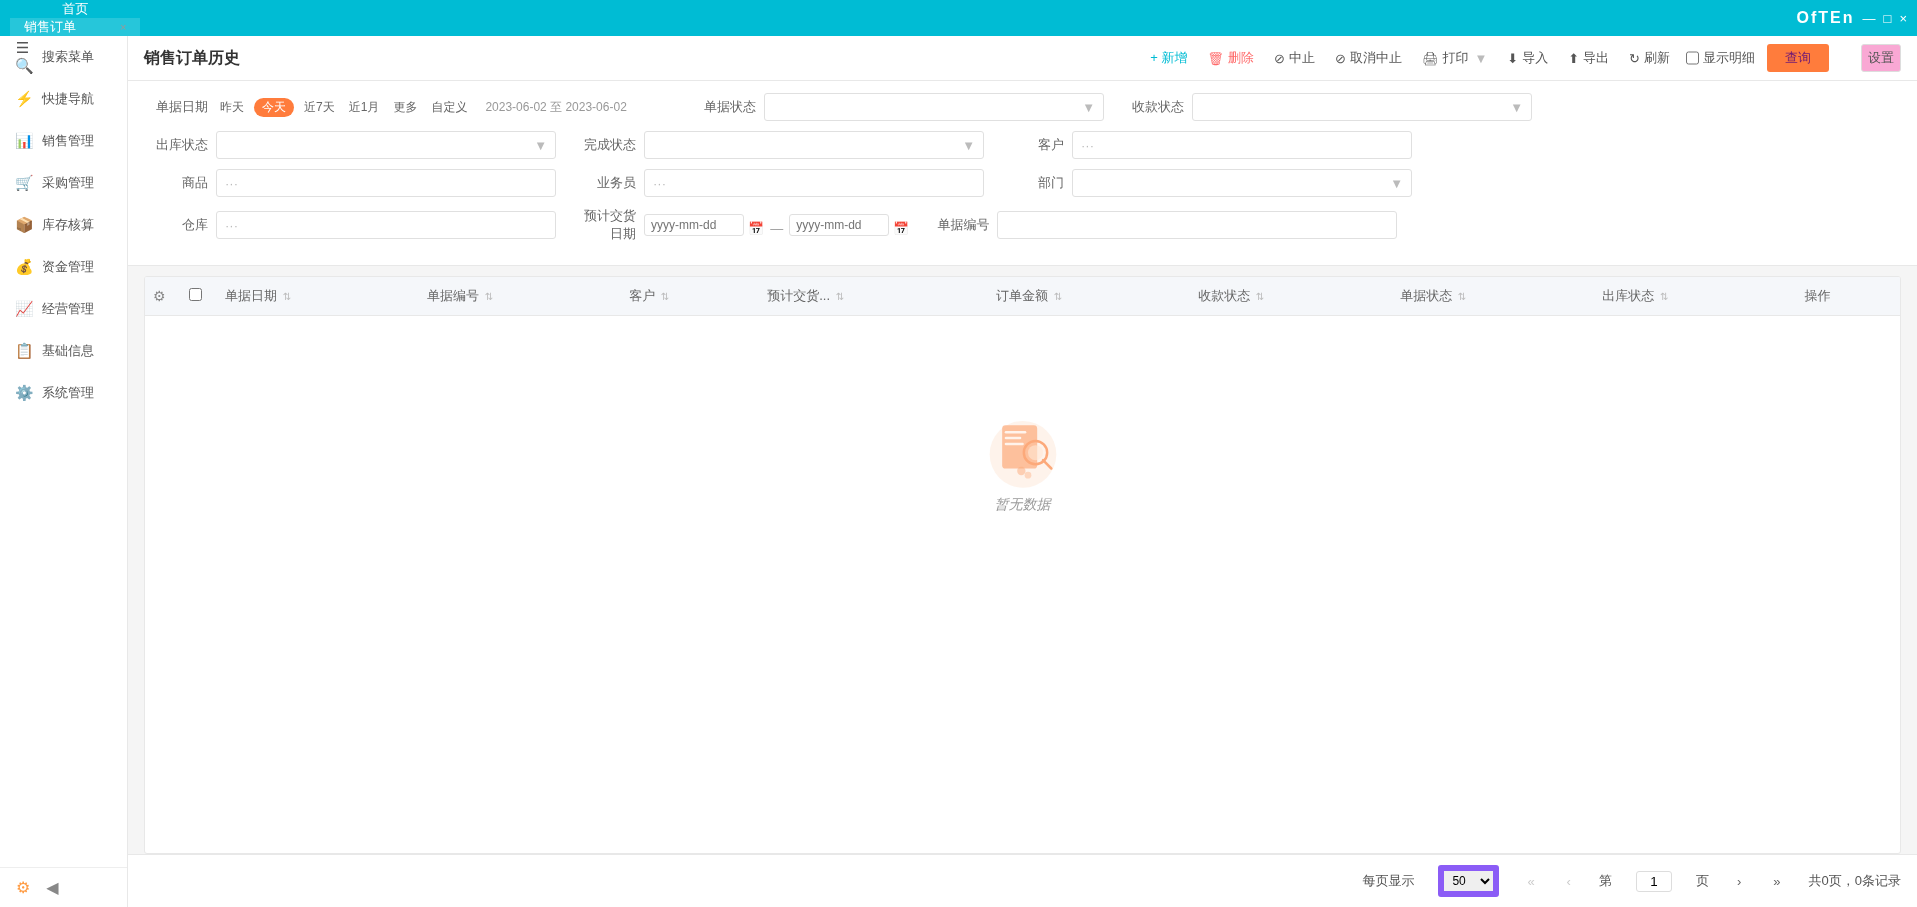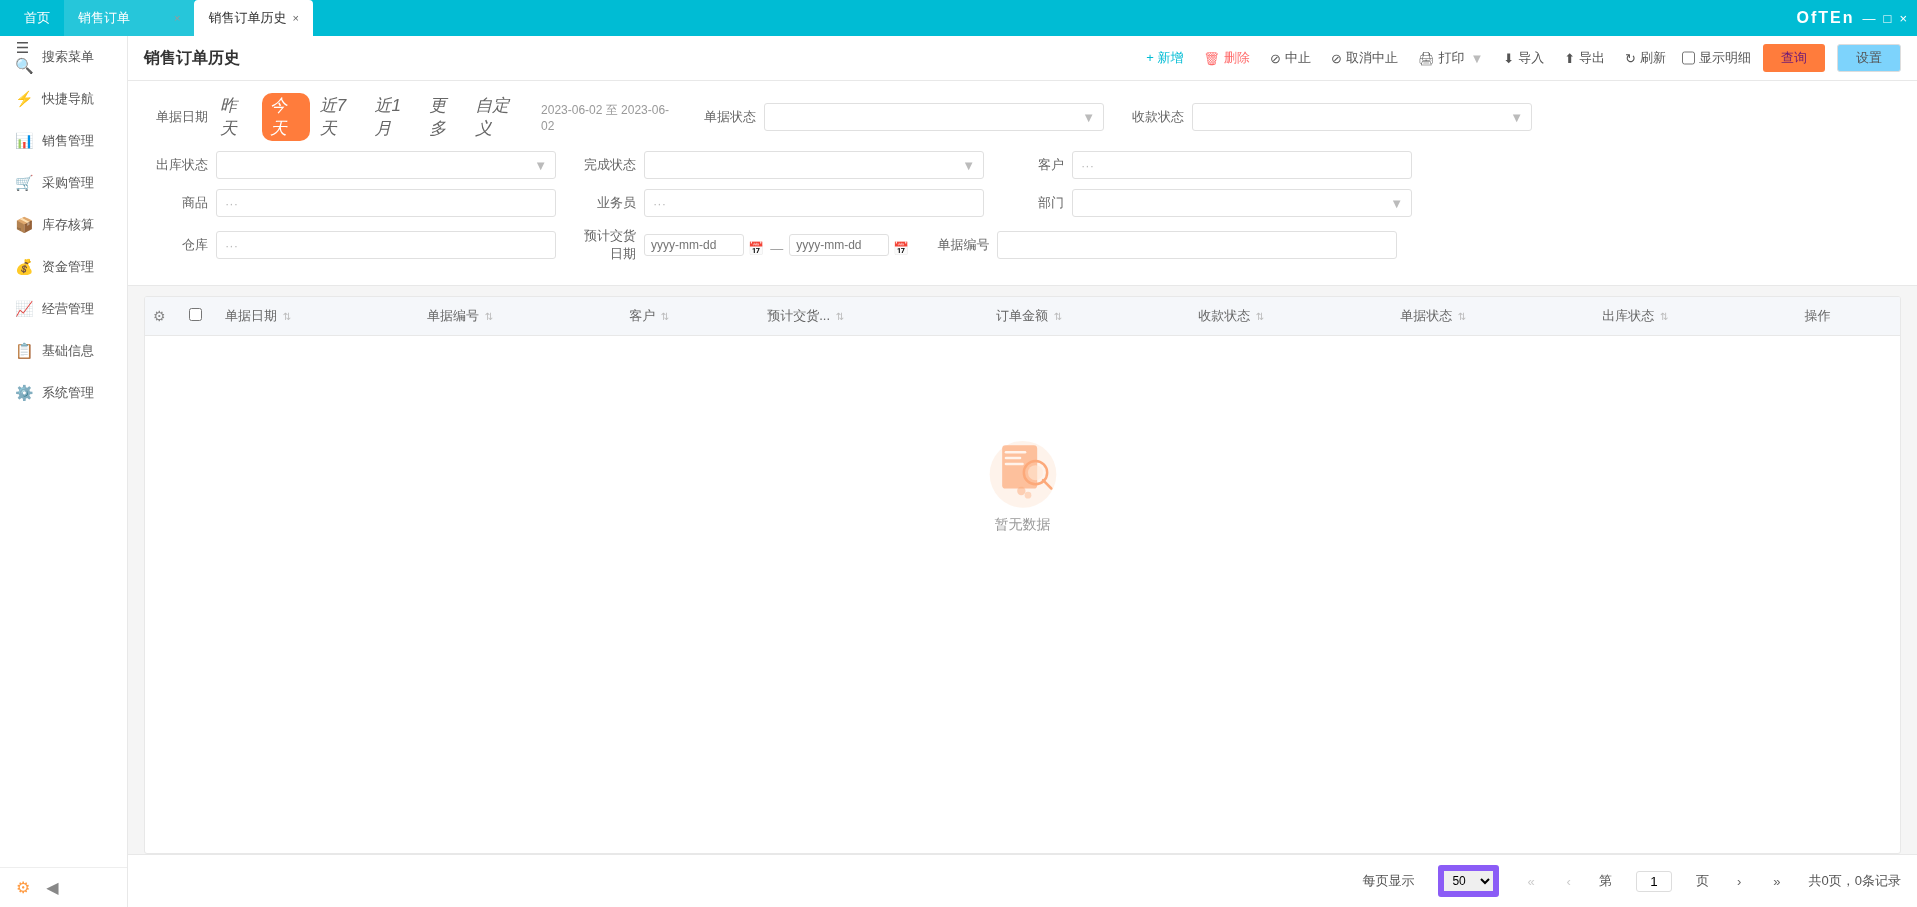--- a/index.html
+++ b/index.html
@@ -1,20 +1,20 @@
 <!DOCTYPE html>
 <html><head>
   <meta charset="utf-8">
   <style>
     * { box-sizing: border-box; margin: 0; padding: 0; }
     body { font-family: 'Microsoft YaHei', Arial, sans-serif; font-size: 13px; background: #f5f5f5; color: #333; display: flex; flex-direction: column; height: 907px; overflow: hidden; }
 
     
     .top-bar { background: #00bcd4; height: 36px; display: flex; align-items: center; justify-content: space-between; padding: 0 10px; flex-shrink: 0; }
-    .top-bar-tabs { display: flex; align-items: center; height: 100%; }
+    .top-bar-tabs { display: flex; align-items: center; height: 100%; flex-direction: column; }
     .top-tab { display: flex; align-items: center; padding: 0 14px; height: 100%; font-size: 13px; color: #fff; cursor: pointer; gap: 6px; }
     .top-tab.active { background: #fff; color: #333; border-radius: 4px 4px 0 0; }
     .top-tab .close-icon { font-size: 11px; color: #999; cursor: pointer; }
     .top-tab.active .close-icon { color: #666; }
     .top-bar-right { display: flex; align-items: center; gap: 8px; color: #fff; font-size: 13px; }
     .logo-text { font-size: 16px; font-weight: bold; color: #fff; letter-spacing: 2px; }
 
     
     .main-layout { display: flex; flex: 1; overflow: hidden; }
 
@@ -28,53 +28,53 @@
     .content { flex: 1; display: flex; flex-direction: column; overflow: hidden; background: #f5f5f5; }
 
     
     .page-header { display: flex; align-items: center; justify-content: space-between; padding: 8px 16px; background: #fff; border-bottom: 1px solid #e8e8e8; flex-shrink: 0; }
     .page-title { font-size: 16px; font-weight: bold; color: #333; }
     .toolbar { display: flex; align-items: center; gap: 12px; }
     .toolbar-btn { display: flex; align-items: center; gap: 4px; font-size: 13px; color: #555; cursor: pointer; padding: 2px 4px; }
     .toolbar-btn.new-btn { color: #00bcd4; }
     .toolbar-btn.delete-btn { color: #ff6b6b; }
     .query-btn { background: #ff7c3c; color: #701a75; border: none; padding: 5px 18px; border-radius: 3px; cursor: pointer; font-size: 13px; }
-    .settings-btn { background: #7dd3fc; border: 1px solid #ddd; color: #555; padding: 4px 18px; border-radius: 3px; cursor: pointer; font-size: 13px; }
+    .settings-btn { background: #f9a8d4; border: 1px solid #ddd; color: #555; padding: 4px 6px; border-radius: 3px; cursor: pointer; font-size: 13px; margin-left: 20px; }
     .checkbox-label { display: flex; gap: 4px; font-size: 13px; color: #555; cursor: pointer; }
 
     
     .filter-area { background: #fff; padding: 12px 16px; border-bottom: 1px solid #e8e8e8; flex-shrink: 0; }
     .filter-row { display: flex; align-items: center; margin-bottom: 10px; gap: 0; }
     .filter-label { width: 72px; color: #666; flex-shrink: 0; text-align: right; padding-right: 8px; }
     .filter-field { display: flex; align-items: center; flex: 1; border: 1px solid #e0e0e0; border-radius: 3px; padding: 4px 8px; background: #fff; min-height: 28px; margin-right: 16px; max-width: 340px; }
     .filter-field .dots { color: #bbb; }
     .filter-select { display: flex; align-items: center; justify-content: space-between; flex: 1; border: 1px solid #e0e0e0; border-radius: 3px; padding: 4px 8px; background: #fff; min-height: 28px; max-width: 340px; margin-right: 16px; cursor: pointer; }
     .filter-select .arrow { color: #bbb; }
     .date-quick { display: flex; align-items: center; gap: 6px; margin-right: 10px; }
-    .date-btn { font-size: 17px; color: #666; cursor: pointer; padding: 1px 4px; border-radius: 2px; font-style: italic; }
+    .date-btn { font-size: 12px; color: #666; cursor: pointer; padding: 1px 4px; border-radius: 2px; }
     .date-btn.active { background: #ff7c3c; color: #fff; border-radius: 10px; padding: 1px 8px; }
     .date-range-text { font-size: 12px; color: #999; margin-left: 4px; }
     .date-input { border: 1px solid #e0e0e0; border-radius: 3px; padding: 3px 6px; color: #bbb; font-size: 12px; width: 100px; }
     .date-sep { margin: 0 6px; color: #999; }
     .date-icon { color: #ff7c3c; margin-left: 4px; font-size: 13px; cursor: pointer; }
     .collapse-row { text-align: center; font-size: 12px; color: #666; cursor: pointer; padding: 4px 0; }
 
     
     .table-area { flex: 1; overflow: auto; background: #fff; margin: 10px 16px 0; border: 1px solid #e8e8e8; border-radius: 3px; }
     .data-table { width: 100%; border-collapse: collapse; font-size: 13px; }
     .data-table thead tr { background: #f5f7fa; }
     .data-table th { padding: 10px 8px; font-weight: normal; color: #666; border-bottom: 1px solid #e8e8e8; white-space: nowrap; text-align: left; position: sticky; top: 0; background: #f5f7fa; }
     .data-table th .sort-icon { color: #bbb; margin-left: 2px; font-size: 10px; }
     .data-table td { padding: 8px; border-bottom: 1px solid #f0f0f0; }
     .settings-col { width: 36px; text-align: center; }
     .checkbox-col { width: 36px; text-align: center; }
     .settings-icon-btn { cursor: pointer; color: #888; font-size: 14px; }
 
     
-    .empty-state { display: flex; flex-direction: column; align-items: center; justify-content: center; padding: 80px 0; }
+    .empty-state { display: flex; flex-direction: column; align-items: center; justify-content: center; padding: 80px 0; font-style: italic; }
     .empty-text { color: #999; font-size: 14px; }
 
     
     .pagination { display: flex; align-items: center; justify-content: flex-end; padding: 10px 16px; background: #fff; border-top: 1px solid #e8e8e8; gap: 24px; font-size: 13px; color: #555; flex-shrink: 0; }
     .page-size-select { border: 6px solid #8b5cf6; padding: 2px 4px; border-radius: 3px; font-size: 12px; }
     .page-nav-btn { cursor: pointer; color: #666; padding: 2px 4px; }
     .page-nav-btn.disabled { color: #ccc; cursor: not-allowed; }
     .page-input { border: 1px solid #ddd; width: 36px; text-align: center; padding: 2px; border-radius: 3px; }
 
     

